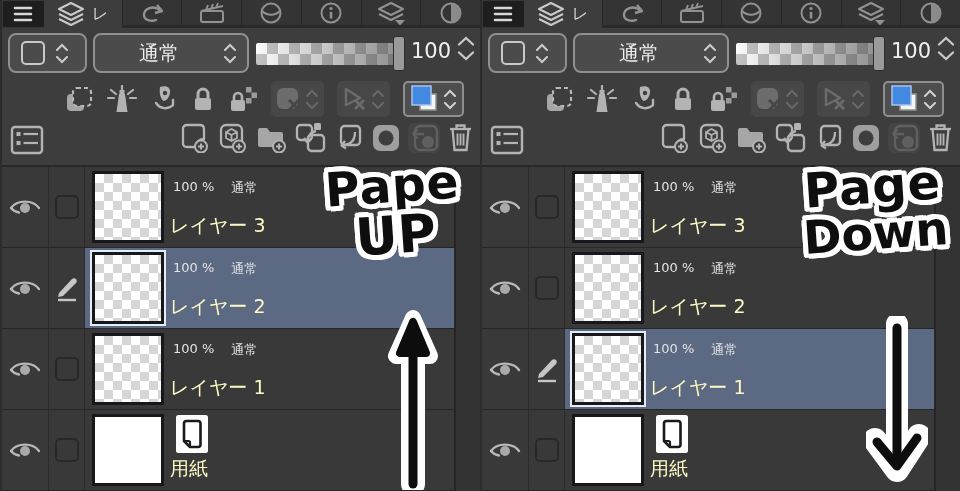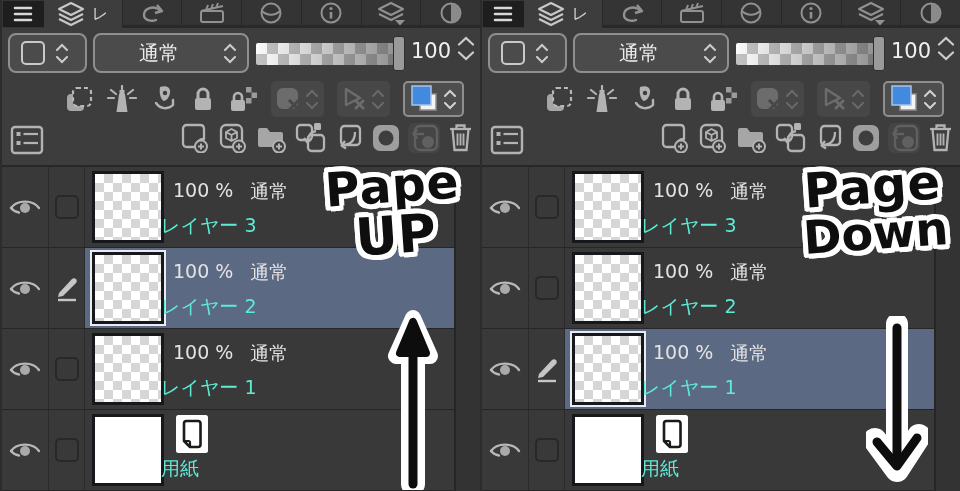--- a/index.html
+++ b/index.html
@@ -55,22 +55,22 @@
   .list-strip{position:absolute;top:165px;left:454px;right:0;bottom:0;background:#333333;border-top:2px solid #272727;box-sizing:border-box;}
   .layer-row{height:80px;border-bottom:1px solid #262626;display:flex;}
   .eye-col{width:46px;border-right:1px solid #2b2b2b;display:flex;align-items:center;justify-content:center;}
   .ctrl-col{width:35px;border-right:1px solid #2b2b2b;display:flex;align-items:center;justify-content:center;}
   .row-content{flex:1;position:relative;}
   .layer-row.selected .row-content{background:#5c6983;}
   .thumb{position:absolute;left:7px;top:4px;width:66px;height:66px;border:3px solid #16181c;box-sizing:content-box;
      background-image:conic-gradient(#d6d6d6 25%, #ffffff 0 50%, #d6d6d6 0 75%, #ffffff 0);background-size:18px 18px;}
   .layer-row.selected .thumb{box-shadow:0 0 0 2px #e8ebf3;}
   .layer-row.paper .thumb{background:#ffffff;}
-  .line1{position:absolute;left:88px;top:12px;font-size:19px;color:#e3e3e3;display:flex;gap:17px;white-space:nowrap;}
-  .row-name{position:absolute;left:76px;top:46px;font-size:19px;color:#5eead4;white-space:nowrap;}
+  .line1{position:absolute;left:88px;top:12px;font-size:13px;color:#e3e3e3;display:flex;gap:17px;white-space:nowrap;}
+  .row-name{position:absolute;left:85px;top:46px;font-size:19px;color:#fef9c3;white-space:nowrap;}
   .checkbox{width:20px;height:20px;border:2px solid #282828;border-radius:5px;}
   .pen-icon{display:none;}
   .layer-row.selected .pen-icon{display:block;}
   .paper-badge{display:none;}
   .layer-row.paper .paper-badge{display:block;position:absolute;left:90px;top:4px;}
 
   
   .anno{position:absolute;top:162px;left:306px;width:172px;text-align:center;font-weight:bold;color:#0e0e0e;
         transform:rotate(-4deg);line-height:1.0;z-index:10;pointer-events:none;
         text-shadow:-4px -4px 0 #fff,4px -4px 0 #fff,-4px 4px 0 #fff,4px 4px 0 #fff,

